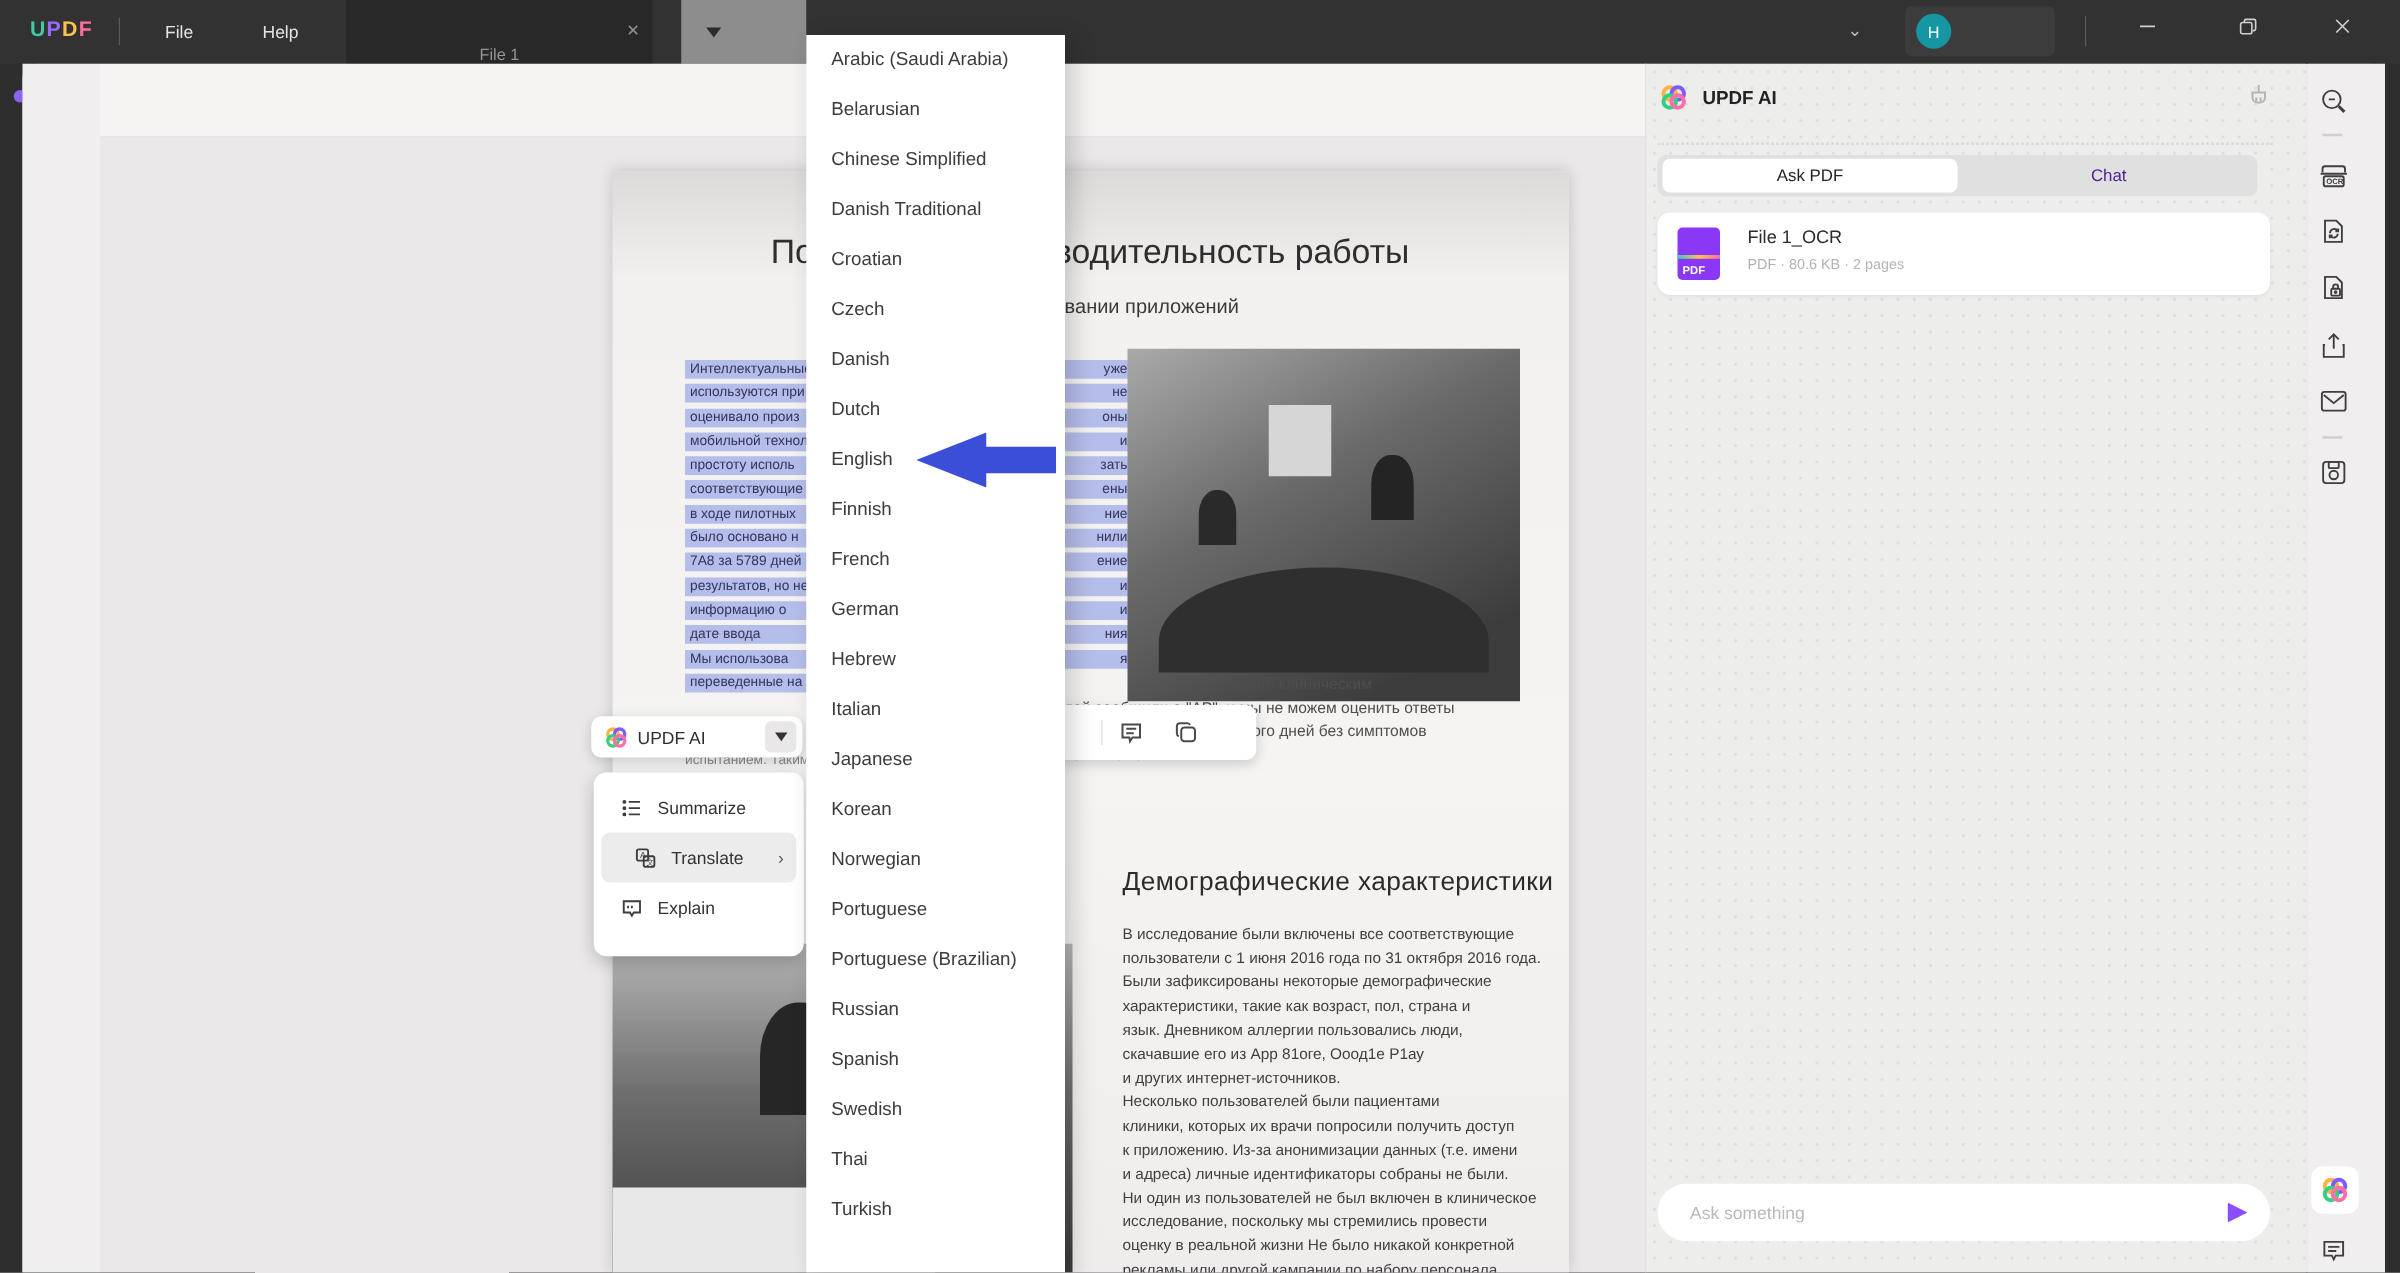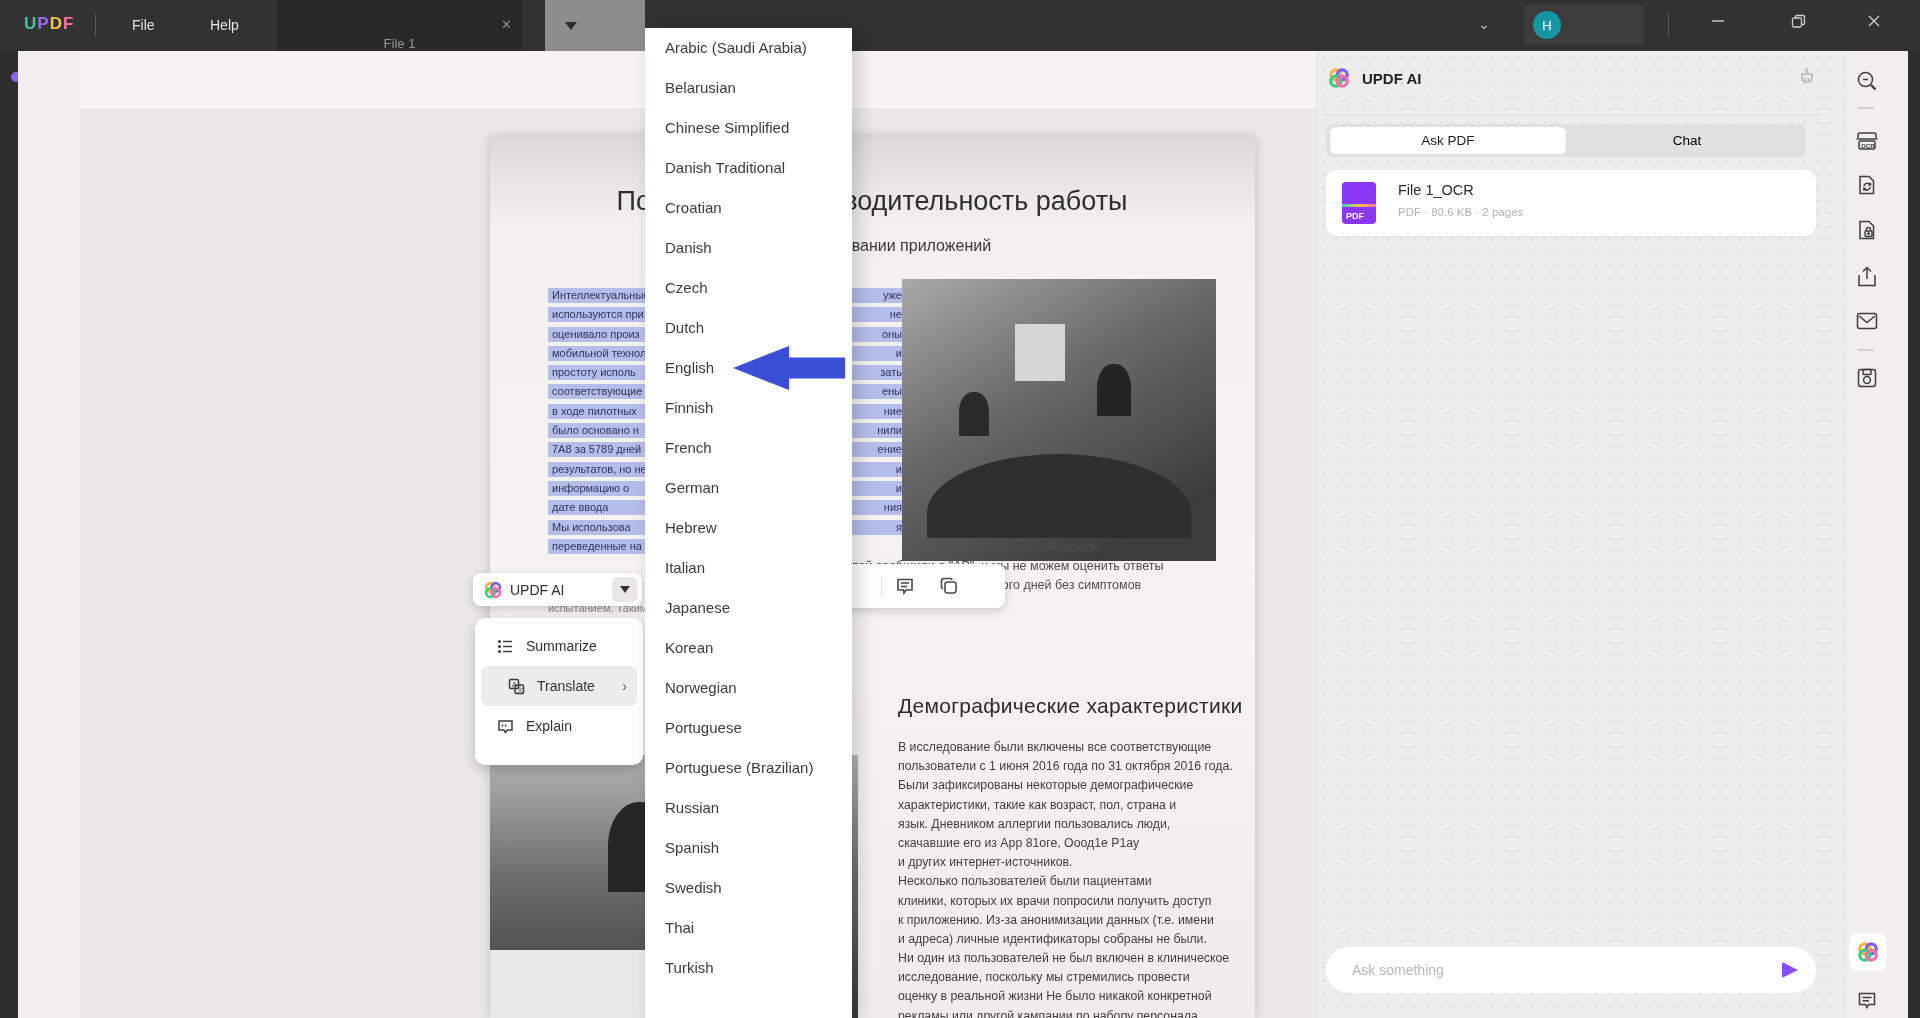--- a/index.html
+++ b/index.html
@@ -131,21 +131,21 @@
       background-image:radial-gradient(#dcdcdb 1px, transparent 1.2px); background-size:13px 13px;
       border-left:1px solid #e3e1e1; }
   #rp-title { left:1362px; top:70px; font-size:15px; font-weight:bold; color:#222; z-index:4; }
   #rp-clean { left:1795px; top:66px; z-index:4; }
   #rp-clean svg { stroke:#b5b5b5; fill:none; stroke-width:1.6; }
   #rp-divider { left:1326px; top:114px; width:492px; border-top:2px dotted #d8d8d8; z-index:4; }
   #rp-tabs { left:1326px; top:124px; width:480px; height:33px; background:#e1e0e0; border-radius:7px; z-index:4; }
   #tab-askpdf { position:absolute; left:4px; top:3px; width:236px; height:27px; background:#fff; border-radius:6px;
                 display:flex; align-items:center; justify-content:center; font-size:13.5px; color:#222; }
   #tab-chat { position:absolute; right:0; top:0; width:238px; height:33px; display:flex; align-items:center;
-              justify-content:center; font-size:13.5px; color:#000000; }
+              justify-content:center; font-size:13.5px; color:#4c1d95; }
   #file-card { left:1326px; top:170px; width:490px; height:66px; background:#fff; border-radius:10px;
                box-shadow:0 1px 3px rgba(0,0,0,.05); z-index:4; }
   #pdf-icon { position:absolute; left:16px; top:12px; width:34px; height:42px; background:#8a38f5; border-radius:4px; overflow:hidden; }
   #pdf-icon .stripe { position:absolute; left:0; top:22px; width:100%; height:3px;
                     background:linear-gradient(90deg,#35d0ba,#ffc24d,#ff6f9e); }
   #pdf-icon .pdf-t { position:absolute; left:4px; bottom:3px; color:#fff; font-size:9px; font-weight:bold; }
   #fc-name { position:absolute; left:72px; top:12px; font-size:14.5px; color:#2b2b2b; }
   #fc-meta { position:absolute; left:72px; top:36px; font-size:11.5px; color:#b3b3b3; }
   #ask-input { left:1326px; top:947px; width:490px; height:46px; background:#fff; border-radius:23px;
                z-index:4; display:flex; align-items:center; padding:0 18px 0 26px; }
@@ -523,22 +523,22 @@
     </div>
   </div>
 
   <div id="lang-menu" class="abs">
 
   <div class="lang-item">Arabic (Saudi Arabia)</div>
       <div class="lang-item">Belarusian</div>
       <div class="lang-item">Chinese Simplified</div>
       <div class="lang-item">Danish Traditional</div>
       <div class="lang-item">Croatian</div>
+      <div class="lang-item">Czech</div>
       <div class="lang-item">Danish</div>
-      <div class="lang-item">Czech</div>
       <div class="lang-item">Dutch</div>
       <div class="lang-item">English</div>
       <div class="lang-item">Finnish</div>
       <div class="lang-item">French</div>
       <div class="lang-item">German</div>
       <div class="lang-item">Hebrew</div>
       <div class="lang-item">Italian</div>
       <div class="lang-item">Japanese</div>
       <div class="lang-item">Korean</div>
       <div class="lang-item">Norwegian</div>

